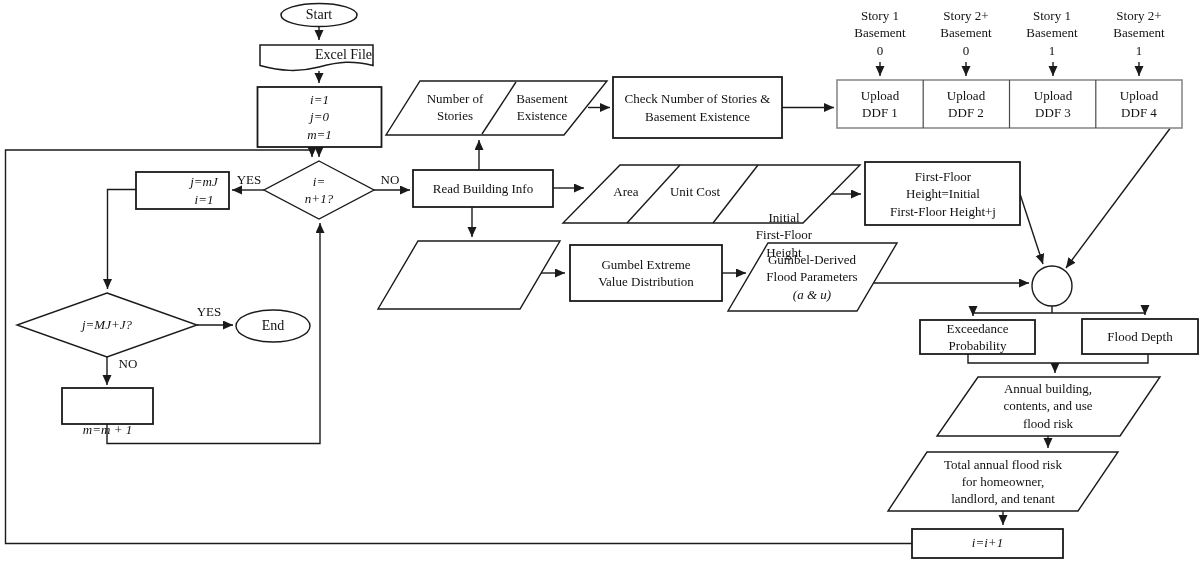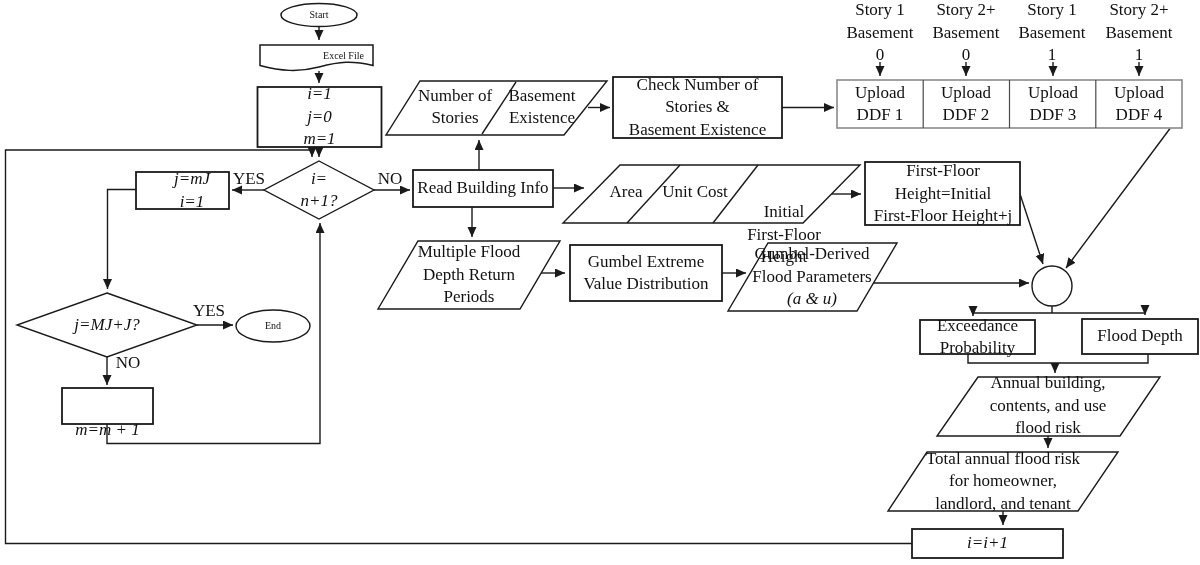--- a/index.html
+++ b/index.html
@@ -1,22 +1,22 @@
 <!DOCTYPE html>
 <html><head>
 <meta charset="utf-8">
 <style>
   html,body{margin:0;padding:0;background:#fff;}
   .canvas{position:relative;width:1200px;height:565px;background:#fff;
           font-family:"Liberation Serif",serif;color:#111;overflow:hidden;}
   svg.layer{position:absolute;left:0;top:0;}
   .lbl{position:absolute;display:flex;align-items:center;justify-content:center;
-       text-align:center;white-space:pre-line;font-size:17px;line-height:1.32;}
+       text-align:center;white-space:pre-line;font-size:13px;line-height:1.32;}
   .math{font-style:italic;}
-  .big{font-size:10px;}
+  .big{font-size:14px;}
   .stack{flex-direction:column;}
   .stack span{display:block;}
   .edge{fill:none;stroke:#1a1a1a;stroke-width:1.4;}
   .shape{fill:#ffffff;stroke:#1a1a1a;}
   .sw18{stroke-width:1.8;} .sw15{stroke-width:1.5;} .sw14{stroke-width:1.4;}
   .tbl{fill:#ffffff;stroke:#8a8a8a;stroke-width:1.6;}
   .tdiv{stroke:#4a4a4a;stroke-width:1.2;}
 </style>
 </head>
 <body>
@@ -93,21 +93,21 @@
     <polygon class="shape sw14" points="978,377 1160,377 1120,436 937,436"></polygon>
     <polygon class="shape sw14" points="927,452 1118,452 1078,511 888,511"></polygon>
     <rect class="shape sw18" x="912" y="529" width="151" height="29"></rect>
   </svg>
 
   <div class="lbl big" style="left:281px;top:4px;width:76px;height:22px;">Start</div>
   <div class="lbl big" style="left:260px;top:45px;width:113px;height:21px;padding-left:27px;">Excel File</div>
   <div class="lbl math" style="left:258px;top:88px;width:123px;height:58px;">i=1
 j=0
 m=1</div>
-  <div class="lbl math" style="left:136px;top:173px;width:112px;height:35px;font-family:Liberation Serif, serif;">j=mJ
+  <div class="lbl math" style="left:148px;top:173px;width:112px;height:35px;font-family:Liberation Serif, serif;">j=mJ
 i=1</div>
   <div class="lbl math" style="left:265px;top:163px;width:108px;height:54px;">i=
 n+1?</div>
   <div class="lbl" style="left:231px;top:171px;width:36px;height:17px;">YES</div>
   <div class="lbl" style="left:372px;top:171px;width:36px;height:17px;">NO</div>
   <div class="lbl math" style="left:17px;top:312px;width:180px;height:26px;">j=MJ+J?</div>
   <div class="lbl" style="left:191px;top:303px;width:36px;height:17px;">YES</div>
   <div class="lbl big" style="left:236px;top:315px;width:74px;height:22px;">End</div>
   <div class="lbl" style="left:110px;top:355px;width:36px;height:17px;">NO</div>
   <div class="lbl math" style="left:62px;top:389px;width:91px;height:34px;margin-top:24px;">m=m + 1</div>
@@ -141,23 +141,20 @@
 DDF 4</div>
 
   <div class="lbl" style="left:597px;top:182px;width:58px;height:20px;">Area</div>
   <div class="lbl" style="left:658px;top:182px;width:74px;height:20px;">Unit Cost</div>
   <div class="lbl" style="left:746px;top:167px;width:76px;height:56px;margin-top:40px;">Initial
 First-Floor
 Height</div>
   <div class="lbl" style="left:868px;top:164px;width:150px;height:60px;">First-Floor
 Height=Initial
 First-Floor Height+j</div>
-  <div class="lbl" style="left:414px;top:247px;width:110px;height:56px;">Multiple Flood
-Depth Return
-Periods</div>
   <div class="lbl" style="left:570px;top:248px;width:152px;height:50px;">Gumbel Extreme
 Value Distribution</div>
   <div class="lbl stack" style="left:740px;top:248px;width:144px;height:58px;">
     <span>Gumbel-Derived
 Flood Parameters</span>
     <span class="math">(a &amp; u)</span>
   </div>
   <div class="lbl" style="left:920px;top:321px;width:115px;height:32px;">Exceedance
 Probability</div>
   <div class="lbl" style="left:1082px;top:320px;width:116px;height:33px;">Flood Depth</div>

